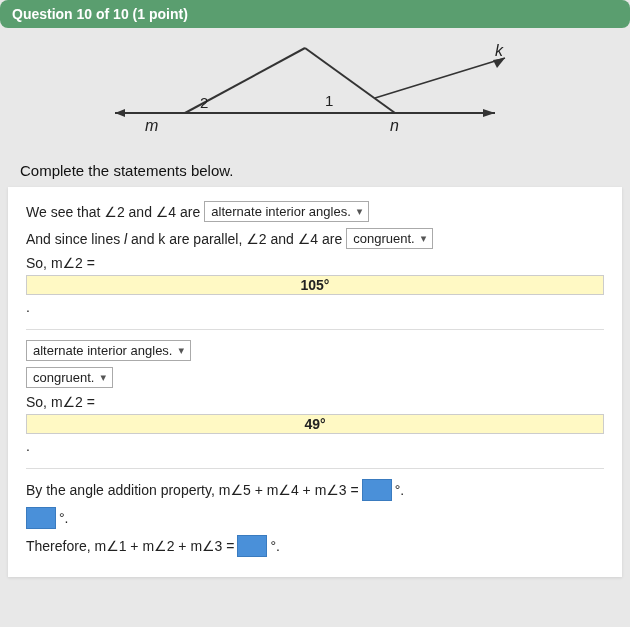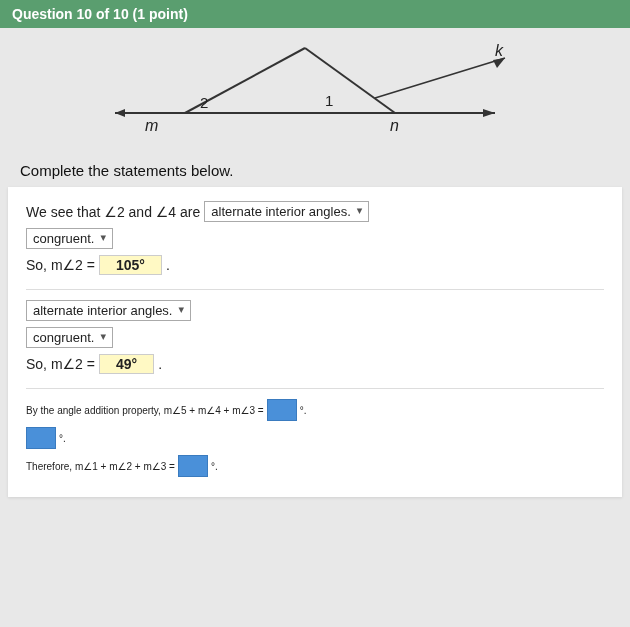--- a/index.html
+++ b/index.html
@@ -10,20 +10,21 @@
       min-height: 627px;
       overflow: hidden;
     }
 
     .top-bar {
       background: #5a9e6f;
       padding: 6px 12px;
       color: white;
       font-size: 14px;
       font-weight: bold;
+      border-radius: 8px;
     }
 
     .diagram-area {
       background: #e8e8e8;
       padding: 10px 20px 6px 20px;
       position: relative;
       height: 130px;
     }
 
     .diagram-svg {
@@ -56,21 +57,21 @@
       color: #222;
       margin-bottom: 6px;
       display: flex;
       align-items: center;
       flex-wrap: wrap;
       gap: 4px;
     }
 
     .dropdown-box {
       display: inline-flex;
-      align-items: flex-start;
+      align-items: center;
       border: 1px solid #aaa;
       padding: 2px 6px;
       font-size: 13px;
       background: white;
       min-width: 80px;
     }
 
     .dropdown-box .arrow {
       margin-left: 6px;
       font-size: 11px;
@@ -104,30 +105,30 @@
       border: none;
       border-top: 1px solid #ddd;
       margin: 10px 0;
     }
 
     .so-line {
       font-size: 14px;
       color: #222;
       margin-bottom: 2px;
       display: flex;
-      align-items: center;
       gap: 4px;
+      flex-direction: column;
     }
 
     .addition-block {
       margin-top: 4px;
     }
 
     .addition-line {
-      font-size: 10px;
+      font-size: 14px;
       color: #222;
       margin-bottom: 6px;
       display: flex;
       align-items: center;
       flex-wrap: wrap;
       gap: 3px;
     }
   </style>
 </head>
 <body>
@@ -172,20 +173,21 @@
 
   <div class="statement-block">
     <div class="statement-line">
       <span>We see that ∠2 and ∠4 are</span>
       <span class="dropdown-box">
         <span>alternate interior angles.</span>
         <span class="arrow">▾</span>
       </span>
     </div>
     <div class="statement-line">
+      <span>And since lines <em>l</em> and k are parallel, ∠2 and ∠4 are</span>
       <span class="dropdown-box">
         <span>congruent.</span>
         <span class="arrow">▾</span>
       </span>
     </div>
     <div class="so-line">
       <span>So, m∠2 =</span>
       <span class="highlight-box">105°</span>
       <span>.</span>
     </div>

